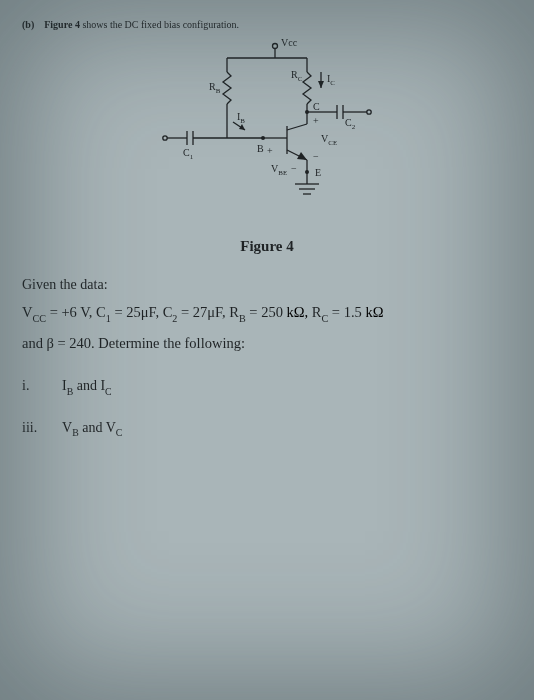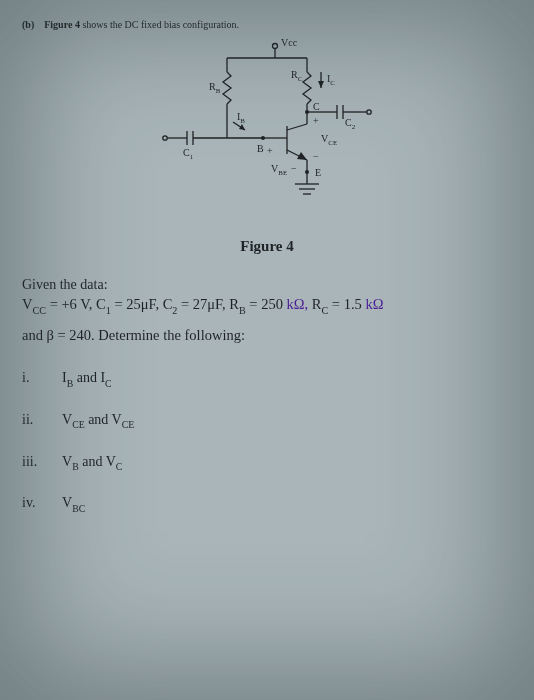--- a/index.html
+++ b/index.html
@@ -29,27 +29,27 @@
       width: 260px;
       height: 200px;
     }
     .caption {
       text-align: center;
       font-weight: bold;
       font-size: 15px;
       margin-top: 6px;
       margin-bottom: 22px;
     }
-    .given-heading { font-size: 14px; }
+    .given-heading { font-size: 14px; margin-bottom: 8px; }
     .given-line {
       font-size: 14.5px;
       line-height: 1.55;
       margin-bottom: 6px;
     }
-    .red { color: #4c1d95; }
+    .red { color: #000000; }
     .sub { font-size: 0.7em; vertical-align: sub; position: relative; top: 0.08em; }
     .items { margin-top: 24px; }
     .item {
       display: flex;
       align-items: baseline;
       font-size: 14px;
       margin-bottom: 24px;
     }
     .item .num { width: 40px; }
     .item .txt { }
@@ -162,32 +162,20 @@
 <p class="given-line">and β = 240. Determine the following:</p>
 
 <div class="items">
   <div class="item">
     <span class="num">i.</span>
     <span class="txt">
       <span>I</span><span class="sub">B</span><span> and I</span><span class="sub">C</span>
     </span>
   </div>
   <div class="item">
-    <span class="num">ii.</span>
-    <span class="txt">
-      <span>V</span><span class="sub">CE</span><span> and V</span><span class="sub">CE</span>
-    </span>
-  </div>
-  <div class="item">
     <span class="num">iii.</span>
     <span class="txt">
       <span>V</span><span class="sub">B</span><span> and V</span><span class="sub">C</span>
-    </span>
-  </div>
-  <div class="item">
-    <span class="num">iv.</span>
-    <span class="txt">
-      <span>V</span><span class="sub">BC</span>
     </span>
   </div>
 </div>
 
 <div class="vignette"></div>
 
 </body></html>

